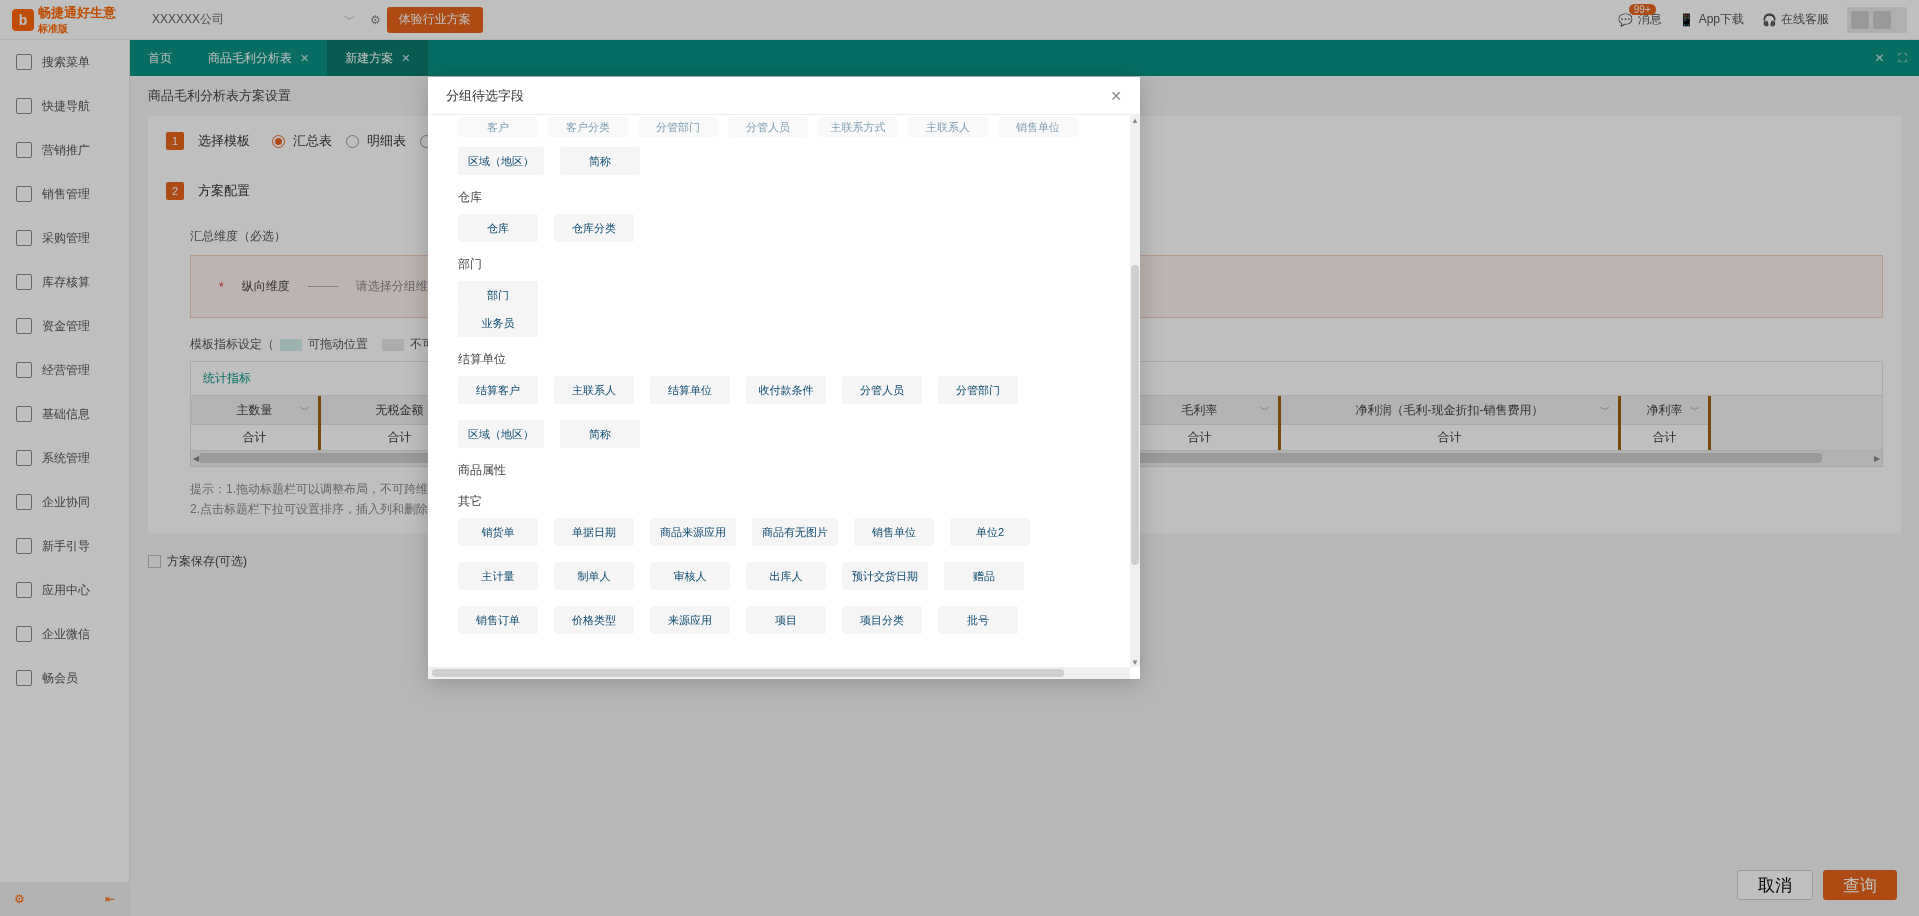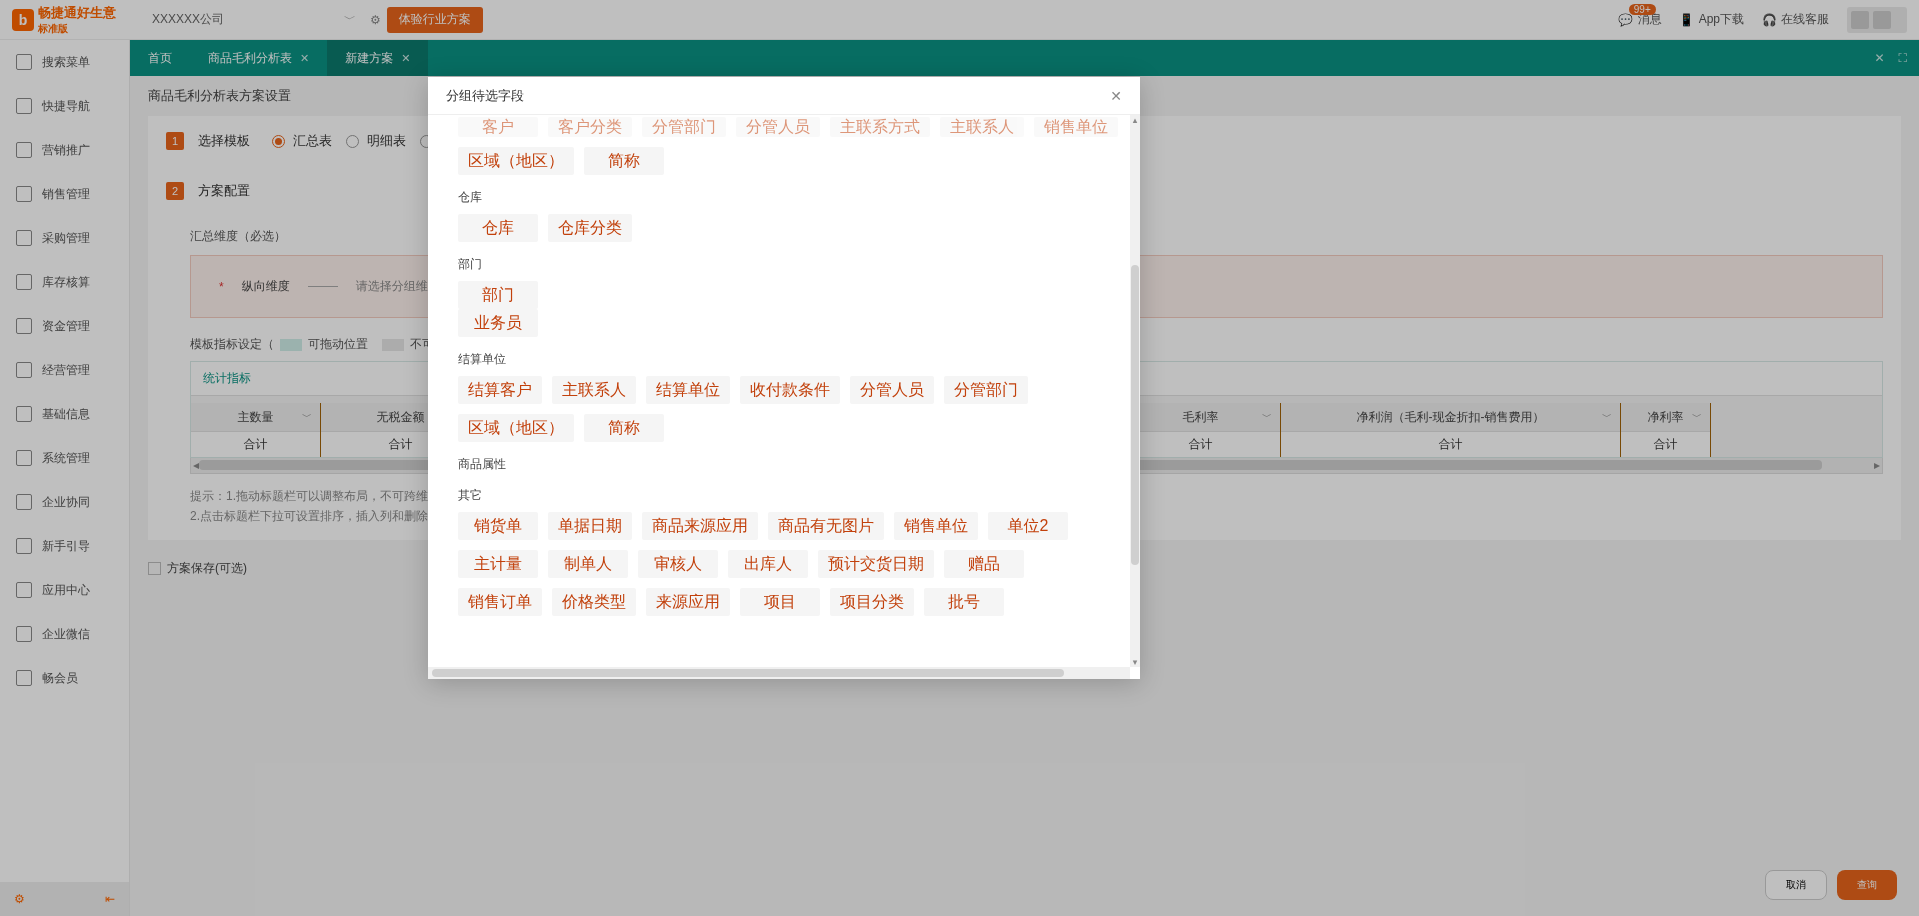--- a/index.html
+++ b/index.html
@@ -43,44 +43,44 @@
 .radio.checked::after { content: ""; width: 7px; height: 7px; background: #e8641b; border-radius: 50%; position: absolute; top: 2px; left: 2px; }
 .radio.checked { border-color: #e8641b; }
 .dim-section { margin-left: 24px; margin-top: 4px; }
 .dim-title { color: #555; font-size: 12px; margin: 12px 0 10px; }
 .dim-box { background: #fdf0ec; border: 1px solid #f3cbbf; padding: 22px 28px; display: flex; align-items: center; gap: 18px; color: #444; }
 .tmpl-hint { margin: 18px 0 8px 24px; font-size: 12px; color: #555; display: flex; align-items: center; gap: 6px; }
 .swatch { width: 22px; height: 12px; display: inline-block; }
 .stat-box { margin-left: 24px; border: 1px solid #d7e9e6; }
 .stat-head { background: #fff; color: #0a9283; padding: 8px 12px; font-size: 12px; }
 .stat-table { display: flex; background: #f5f5f5; border-top: 1px solid #e0e0e0; }
-.stat-col { border-right: 1px solid #a16207; margin-top: 7px; }
+.stat-col { border-right: 3px solid #a16207; }
 .stat-th { height: 28px; display: flex; align-items: center; justify-content: center; background: #efefef; color: #444; position: relative; font-size: 12px; }
 .stat-th .chev { position: absolute; right: 8px; color: #888; font-size: 10px; }
 .stat-td { height: 26px; display: flex; align-items: center; justify-content: center; background: #fff; border-top: 1px solid #e0e0e0; }
 .hscroll-track { height: 16px; background: #eee; margin-left: 24px; margin-top: 0; position: relative; border: 1px solid #ddd; border-top: none; }
 .hscroll-thumb { position: absolute; left: 8px; right: 60px; top: 2px; height: 10px; background: #cfcfcf; border-radius: 4px; }
 .hints { margin: 12px 0 0 24px; color: #888; font-size: 12px; line-height: 20px; }
 .save-row { display: flex; align-items: center; gap: 6px; margin-left: 18px; margin-top: 20px; color: #444; font-size: 12px; }
 .checkbox { width: 13px; height: 13px; border: 1px solid #bbb; display: inline-block; }
 
 
 .footer-btns { position: absolute; right: 22px; bottom: 16px; display: flex; gap: 10px; }
-.btn { height: 30px; padding: 0 20px; border-radius: 8px; border: 1px solid #ccc; background: #fff; cursor: pointer; font-size: 10px; }
+.btn { height: 30px; padding: 0 20px; border-radius: 3px; border: 1px solid #ccc; background: #fff; cursor: pointer; font-size: 17px; }
 .btn.primary { background: #e8641b; color: #fff; border: none; }
 
 
 .mask { position: absolute; inset: 0; background: rgba(0,0,0,.25); }
 .modal { position: absolute; left: 428px; top: 77px; width: 712px; height: 602px; background: #fff; box-shadow: 0 4px 24px rgba(0,0,0,.2); display: flex; flex-direction: column; }
 .modal-head { height: 38px; display: flex; align-items: center; padding: 0 18px; color: #333; font-size: 13px; border-bottom: 1px solid #eee; }
 .modal-close { margin-left: auto; cursor: pointer; color: #888; font-size: 14px; }
 .modal-body { flex: 1; overflow: hidden; position: relative; padding: 8px 0 0 30px; }
 .group-title { font-size: 12px; color: #444; margin: 14px 0 8px; }
-.chips { display: flex; flex-wrap: wrap; gap: 10px; text-align: right; }
-.chip { min-width: 80px; height: 28px; background: #f5f5f5; border-radius: 2px; display: flex; align-items: center; justify-content: center; color: #c2410c; cursor: pointer; font-size: 16px; padding: 0 10px; white-space: nowrap; }
+.chips { display: flex; flex-wrap: wrap; gap: 16px; text-align: right; }
+.chip { min-width: 80px; height: 28px; background: #f5f5f5; border-radius: 2px; display: flex; align-items: center; justify-content: center; color: #0c4a6e; cursor: pointer; font-size: 11px; padding: 0 10px; white-space: nowrap; }
 .partial-row { display: flex; gap: 10px; margin-top: -6px; }
 .partial-row .chip { opacity: .55; height: 20px; overflow: hidden; }
 .modal-scroll-y { position: absolute; right: 0; top: 0; bottom: 12px; width: 10px; background: #f0f0f0; }
 .modal-scroll-y .thumb { position: absolute; left: 1px; top: 150px; width: 8px; height: 300px; background: #cfcfcf; border-radius: 4px; }
 .modal-scroll-x { position: absolute; left: 0; right: 10px; bottom: 0; height: 12px; background: #f0f0f0; }
 .modal-scroll-x .thumb { position: absolute; top: 2px; left: 4px; height: 8px; width: 90%; background: #cfcfcf; border-radius: 4px; }
 </style>
 </head>
 <body>
 

